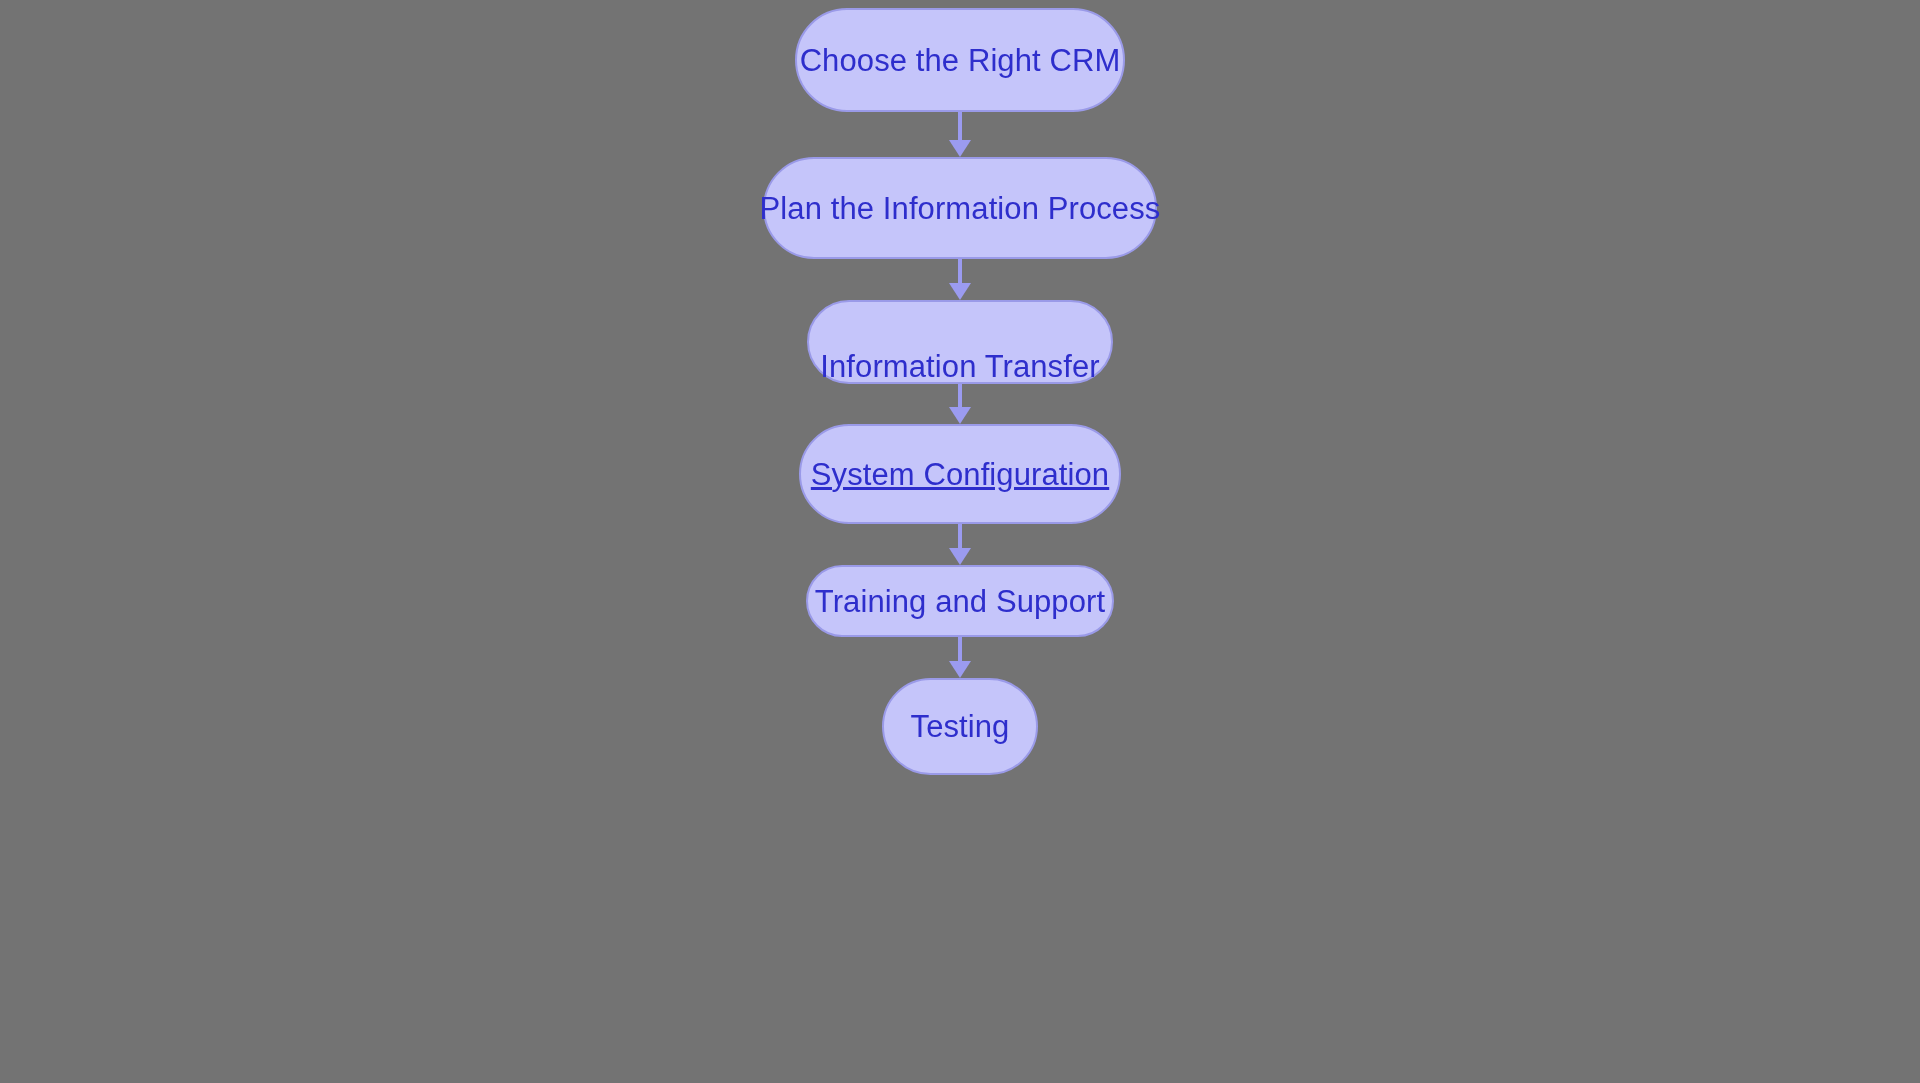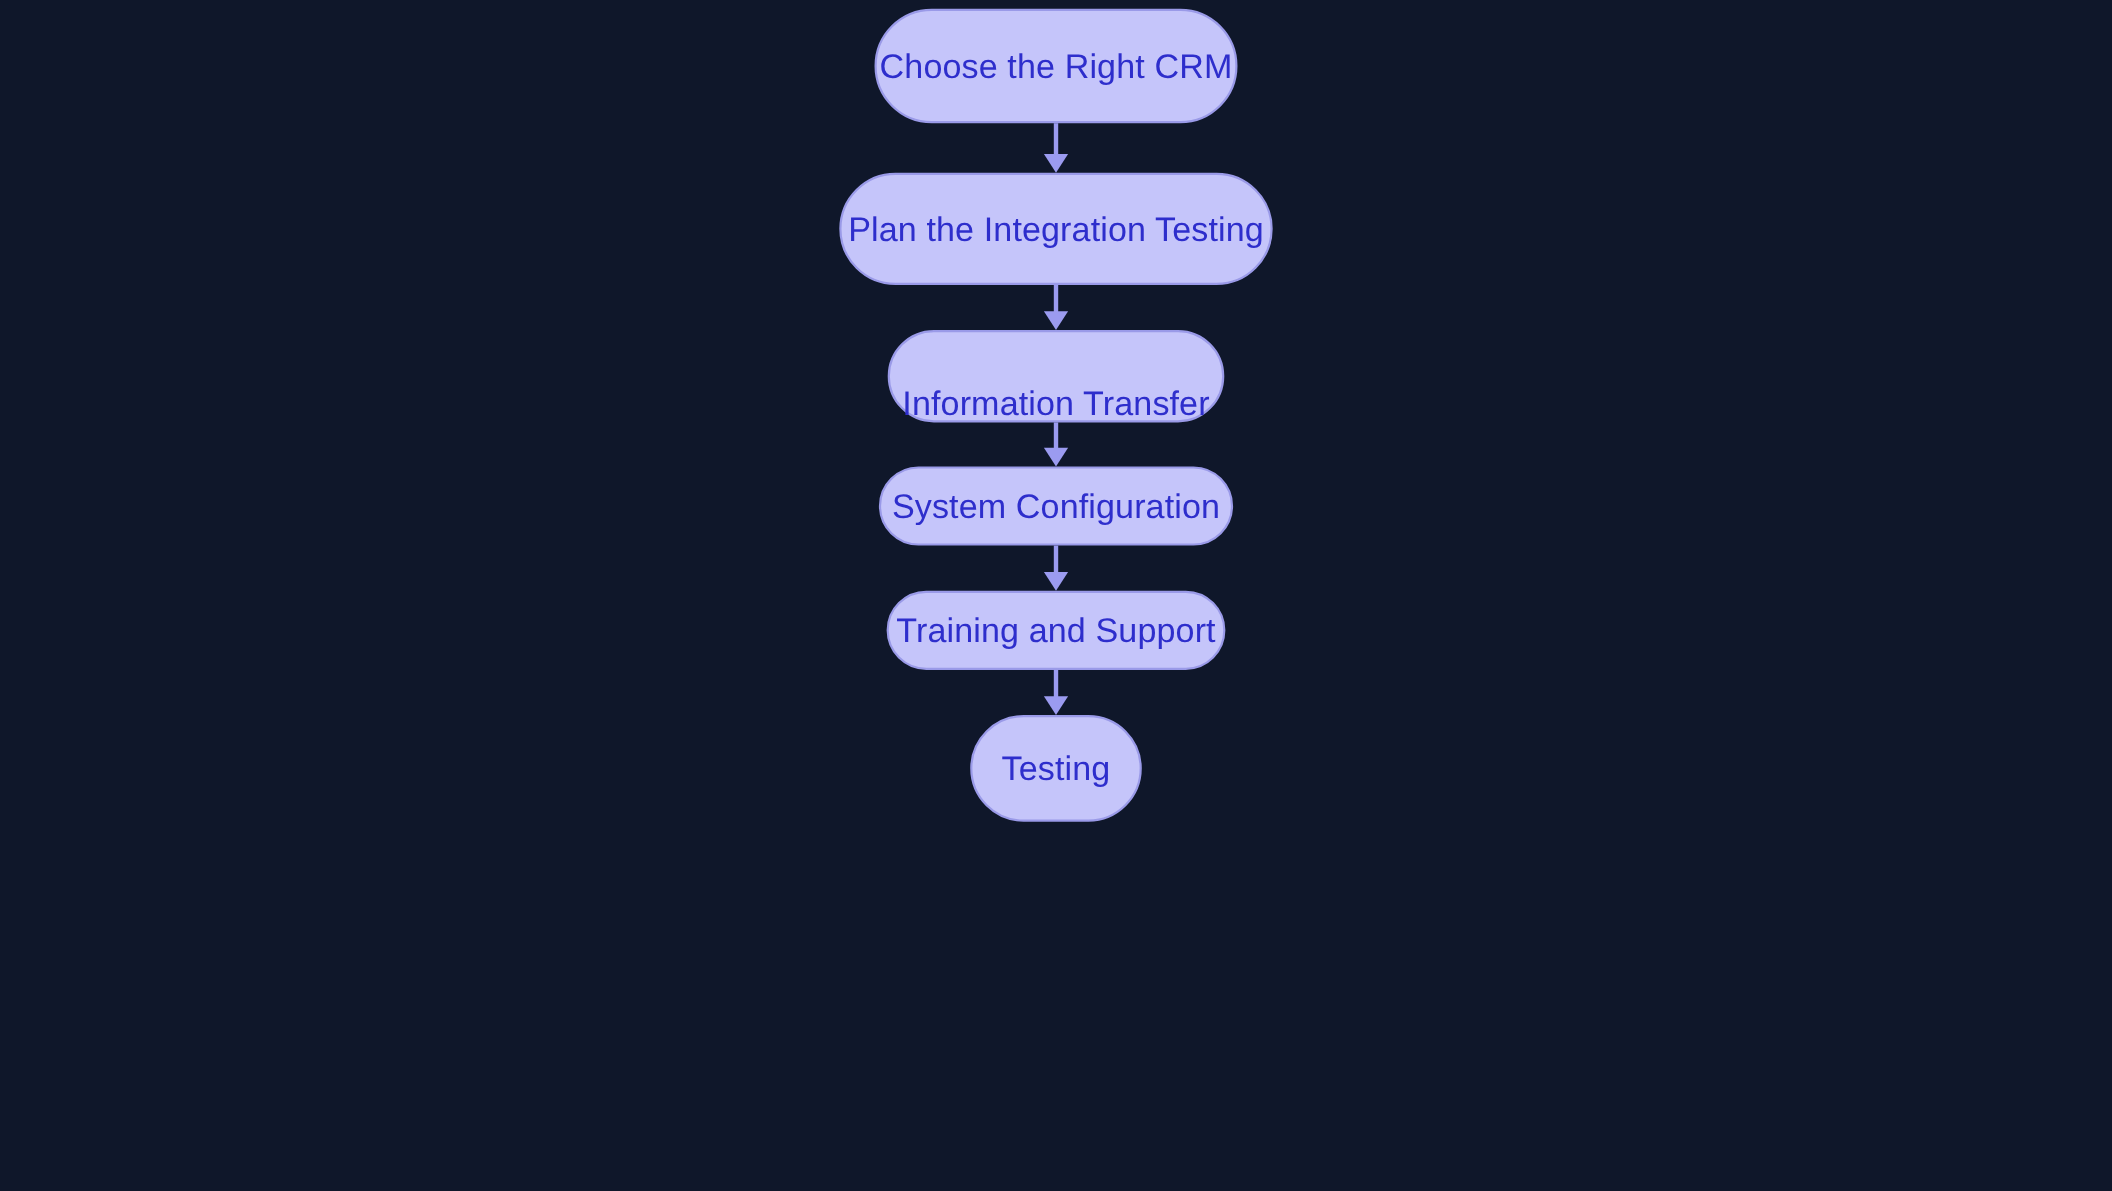--- a/index.html
+++ b/index.html
@@ -12,21 +12,21 @@
     height: 1083px;
     background: #ffffff;
     font-family: "Liberation Sans", sans-serif;
     overflow: hidden;
   }
 
   #flowchart-canvas {
     position: relative;
     width: 1920px;
     height: 1083px;
-    background: #0f172a;
+    background: #737373;
   }
 
   .flow-column {
     position: absolute;
     left: 0;
     top: 0;
     width: 1920px;
     height: 1083px;
     display: flex;
     flex-direction: column;
@@ -53,21 +53,21 @@
     font-weight: 400;
     line-height: 1;
     letter-spacing: 0.1px;
     color: #2e2ecc;
   }
 
   
   .node-1 { width: 330px; height: 104px; }
   .node-2 { width: 394px; height: 102px; }
   .node-3 { width: 306px; height: 84px; align-items: flex-end; }
-  .node-4 { width: 322px; height: 72px; }
+  .node-4 { width: 322px; height: 100px; text-decoration: underline; }
   .node-5 { width: 308px; height: 72px; }
   .node-6 { width: 156px; height: 97px; }
 
   .connector {
     position: relative;
     width: 24px;
     display: flex;
     flex-direction: column;
     align-items: center;
     justify-content: flex-start;
@@ -105,21 +105,21 @@
     <div class="node node-1">
       <span class="node-label">Choose the Right CRM</span>
     </div>
 
     <div class="connector gap-1">
       <div class="connector-line"></div>
       <div class="connector-head"></div>
     </div>
 
     <div class="node node-2">
-      <span class="node-label">Plan the Integration Testing</span>
+      <span class="node-label">Plan the Information Process</span>
     </div>
 
     <div class="connector gap-2">
       <div class="connector-line"></div>
       <div class="connector-head"></div>
     </div>
 
     <div class="node node-3">
       <span class="node-label">Information Transfer</span>
     </div>

